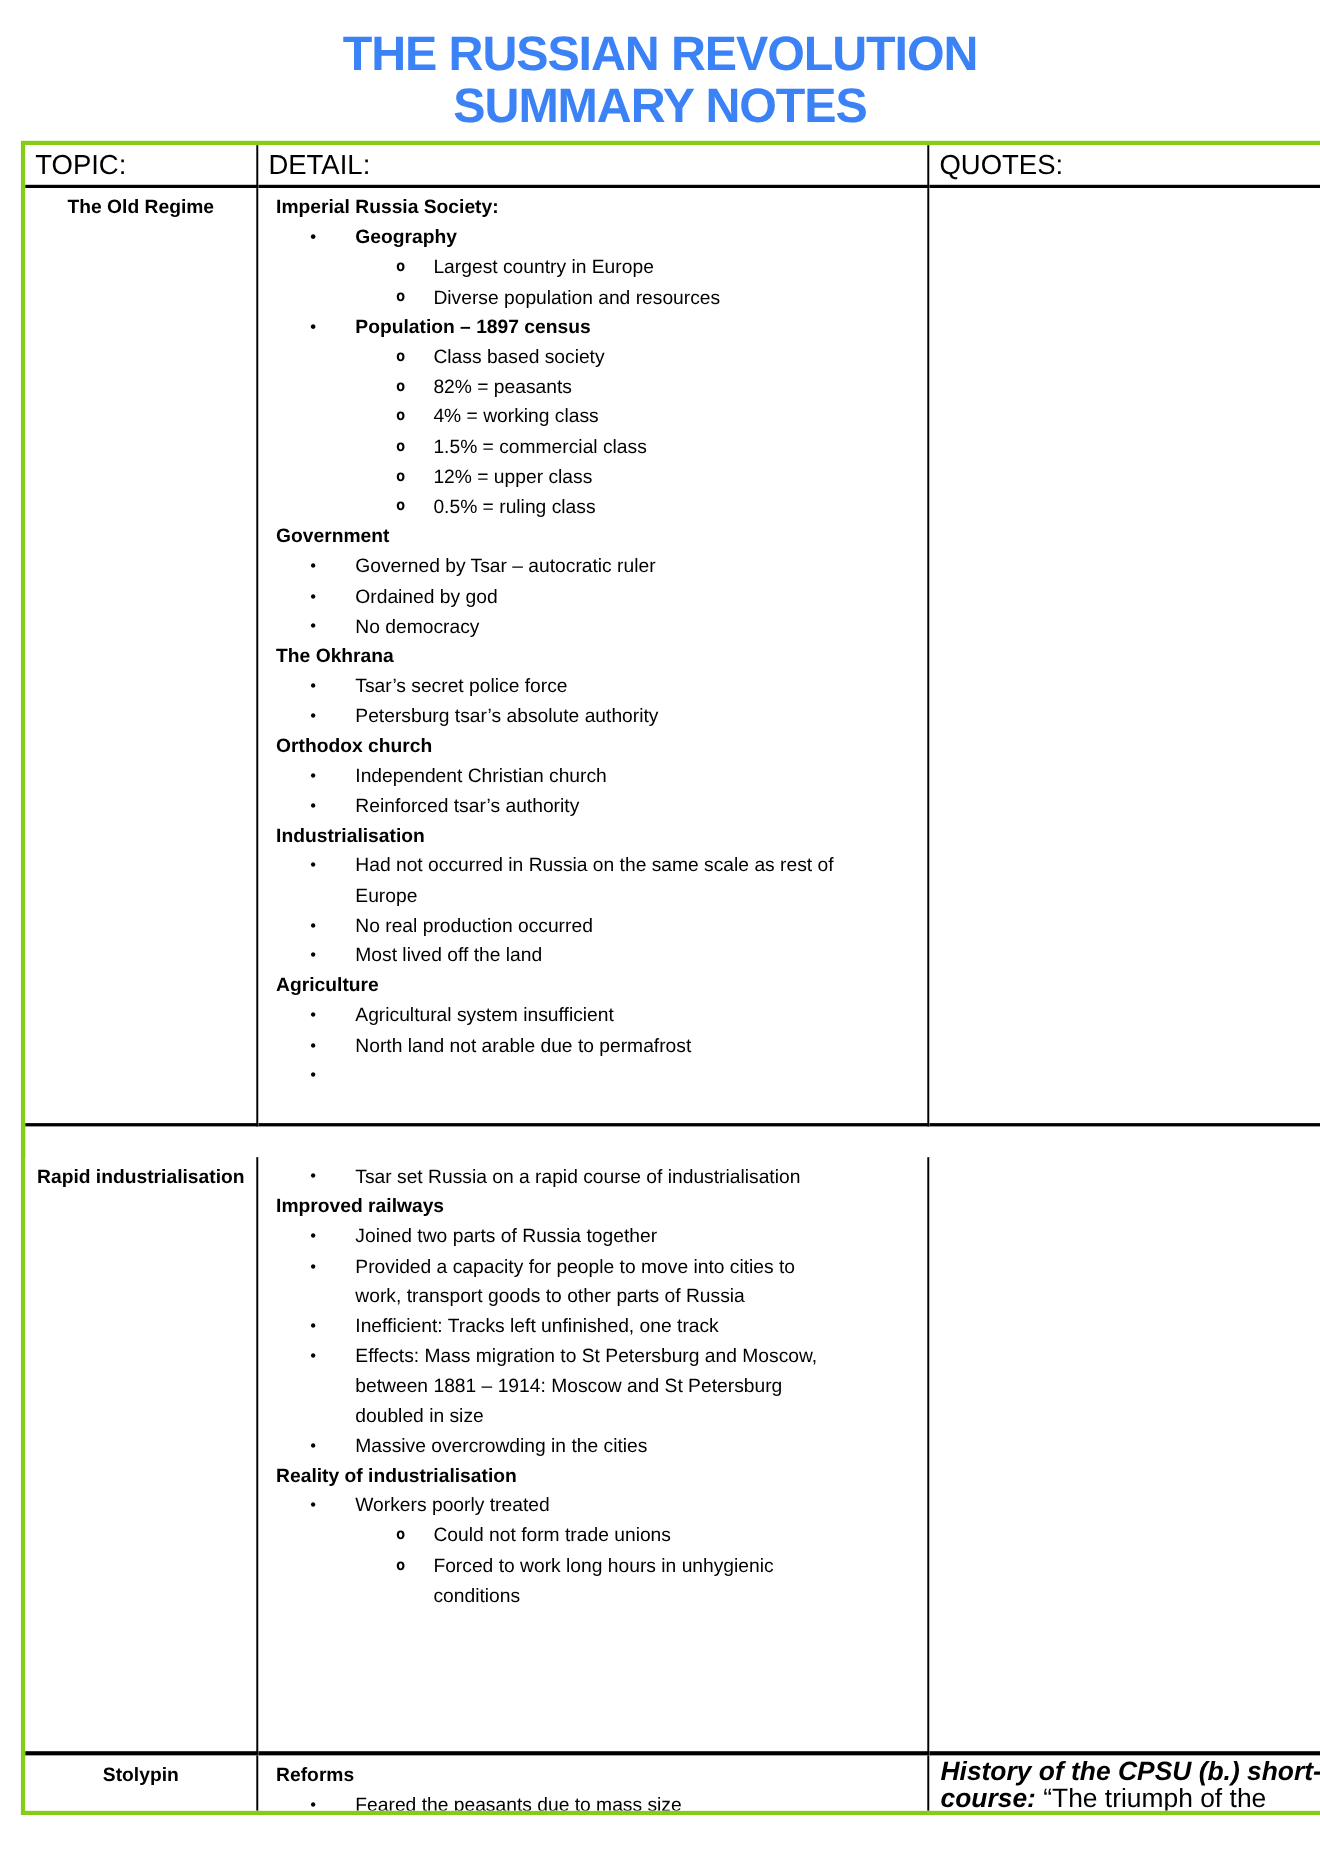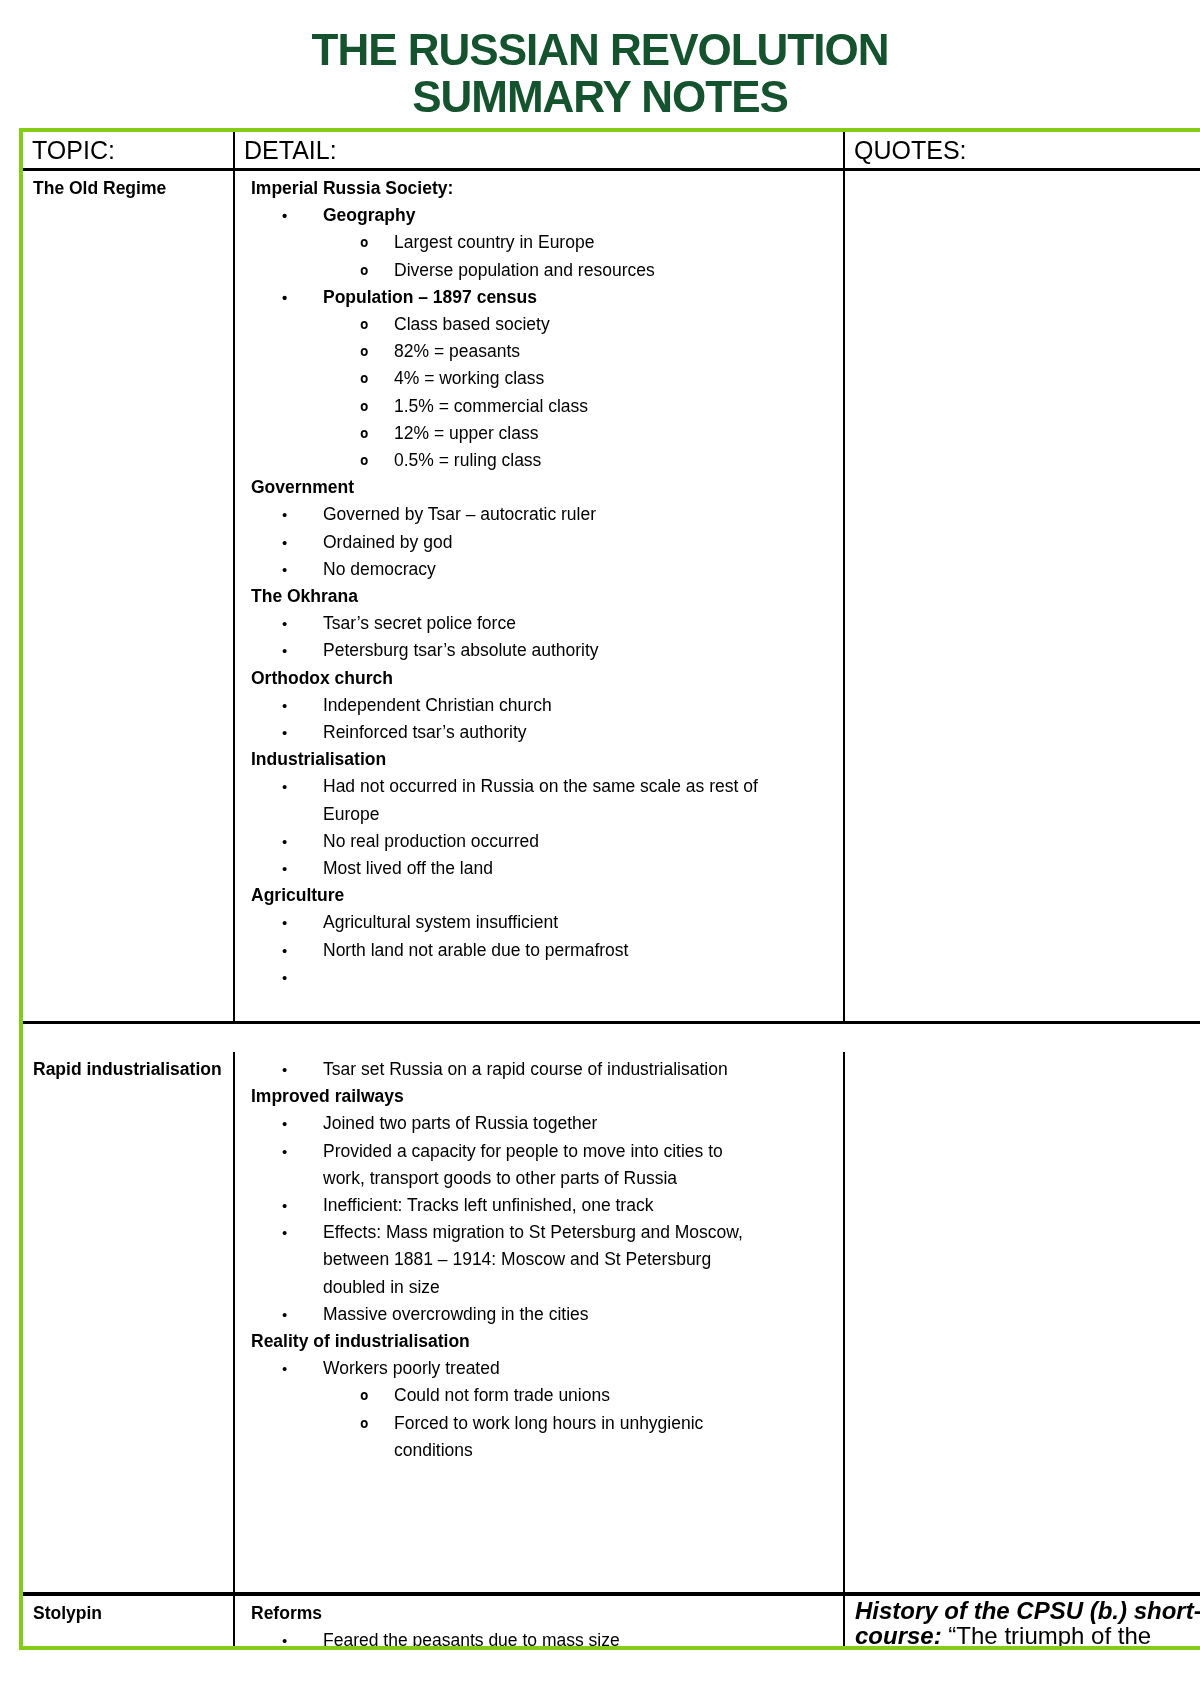--- a/index.html
+++ b/index.html
@@ -2,40 +2,40 @@
 <html><head>
 <meta charset="utf-8">
 <style>
   html,body{margin:0;padding:0;background:#ffffff;}
   body{
     width:1200px;height:1698px;position:relative;overflow:hidden;
     font-family:"Liberation Sans","DejaVu Sans",sans-serif;color:#000;
   }
   .doc-title{
     position:absolute;top:26px;left:0;width:1200px;text-align:center;
-    font-size:44px;line-height:47px;font-weight:600;letter-spacing:-1px;color:#14532d;
+    font-size:44px;line-height:47px;font-weight:600;letter-spacing:-1px;color:#3b82f6;
   }
   .notes-table{
     position:absolute;left:19px;top:128px;width:1198px;height:1522px;
     border:4px solid #84cc16;box-sizing:border-box;
     display:grid;
     grid-template-columns:212px 610px 1fr;
     grid-template-rows:39px 853px 572px 1fr;
     background:#fff;
   }
   .cell{box-sizing:border-box;overflow:hidden;background:#fff;}
   .col-a{border-right:2px solid #000;}
   .col-b{border-right:2px solid #000;}
   .th{
     font-size:25px;line-height:32px;padding:2px 0 0 9px;font-weight:400;
     border-bottom:3px solid #000;
   }
   .rowdiv-1{border-bottom:3px solid #000;}
   .rowdiv-2{border-bottom:4px solid #000;margin-top:28px;}
-  .topic-cell{padding:4px 10px 0 10px;font-weight:700;font-size:17.5px;line-height:27px;}
+  .topic-cell{padding:4px 10px 0 10px;font-weight:700;font-size:17.5px;line-height:27px;text-align:center;}
   .detail-cell{padding:4px 24px 0 0;font-size:17.5px;line-height:27.2px;}
   .quotes-cell{padding:2px 10px 16px 10px;font-size:24px;line-height:25px;}
   .line{position:relative;}
   .line .t{white-space:pre-line;display:block;}
   .heading{padding-left:16px;font-weight:700;}
   .bullet{padding-left:88px;}
   .bullet.bold{font-weight:700;}
   .subbullet{padding-left:159px;}
   .dot{position:absolute;left:47px;top:0;font-size:15px;}
   .odot{position:absolute;left:125px;top:0;font-family:"DejaVu Sans Mono",monospace;font-size:14px;font-weight:700;}

